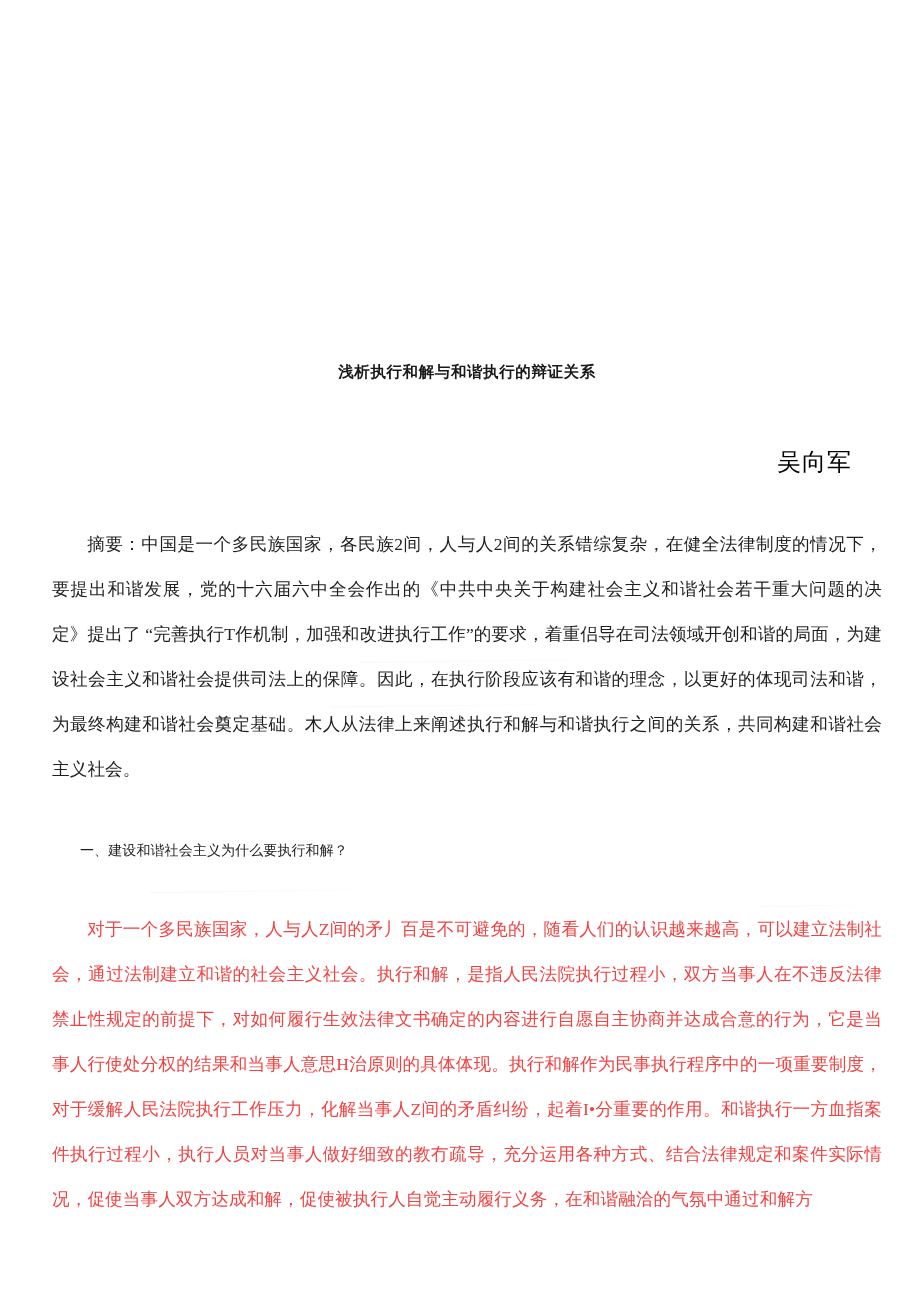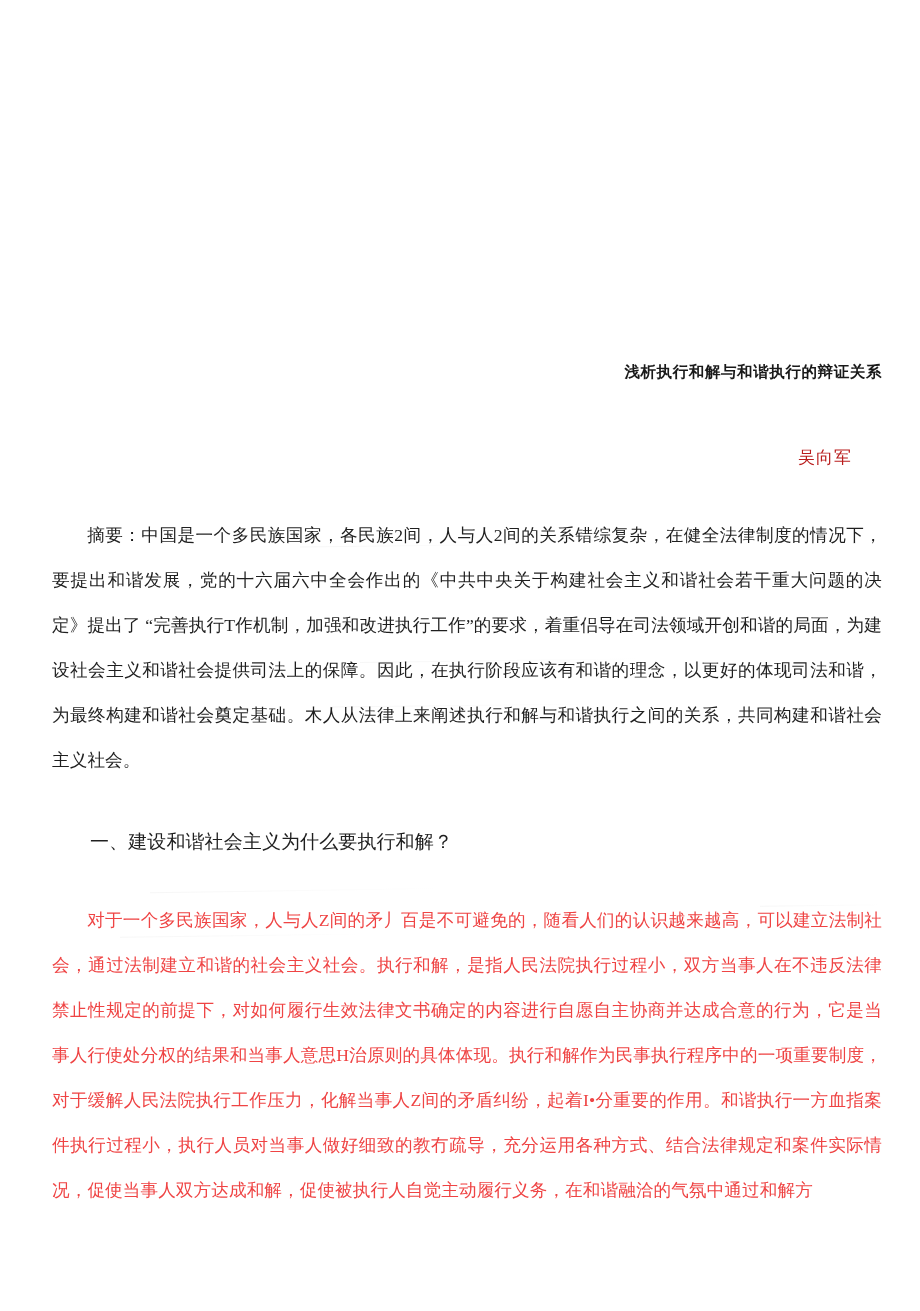--- a/index.html
+++ b/index.html
@@ -20,49 +20,49 @@
     position: absolute;
     left: 52px;
     top: 0;
     width: 830px;
   }
   
   .top-spacer {
     height: 352px;
   }
   .doc-title {
-    text-align: right;
+    text-align: center;
     font-family: "DejaVu Sans", "Liberation Sans", sans-serif;
     font-size: 15.5px;
     font-weight: 700;
     letter-spacing: 0.6px;
     color: #191919;
     line-height: 1.4;
   }
   .byline {
     margin-top: 62px;
     text-align: right;
     padding-right: 30px;
-    font-size: 17px;
+    font-size: 24px;
     letter-spacing: 1px;
-    color: #b91c1c;
+    color: #000000;
   }
   .abstract {
     margin-top: 44px;
     font-size: 17.6px;
     line-height: 45px;
     text-align: justify;
     text-justify: inter-ideograph;
     text-indent: 2em;
     color: #1f1f1f;
     letter-spacing: 0.1px;
   }
   .section-heading {
     margin-top: 36px;
-    font-size: 19px;
+    font-size: 14px;
     line-height: 45px;
     text-indent: 2em;
     color: #1f1f1f;
     letter-spacing: 0.1px;
   }
   .body-paragraph {
     margin-top: 34px;
     font-size: 17.6px;
     line-height: 45px;
     text-align: justify;

